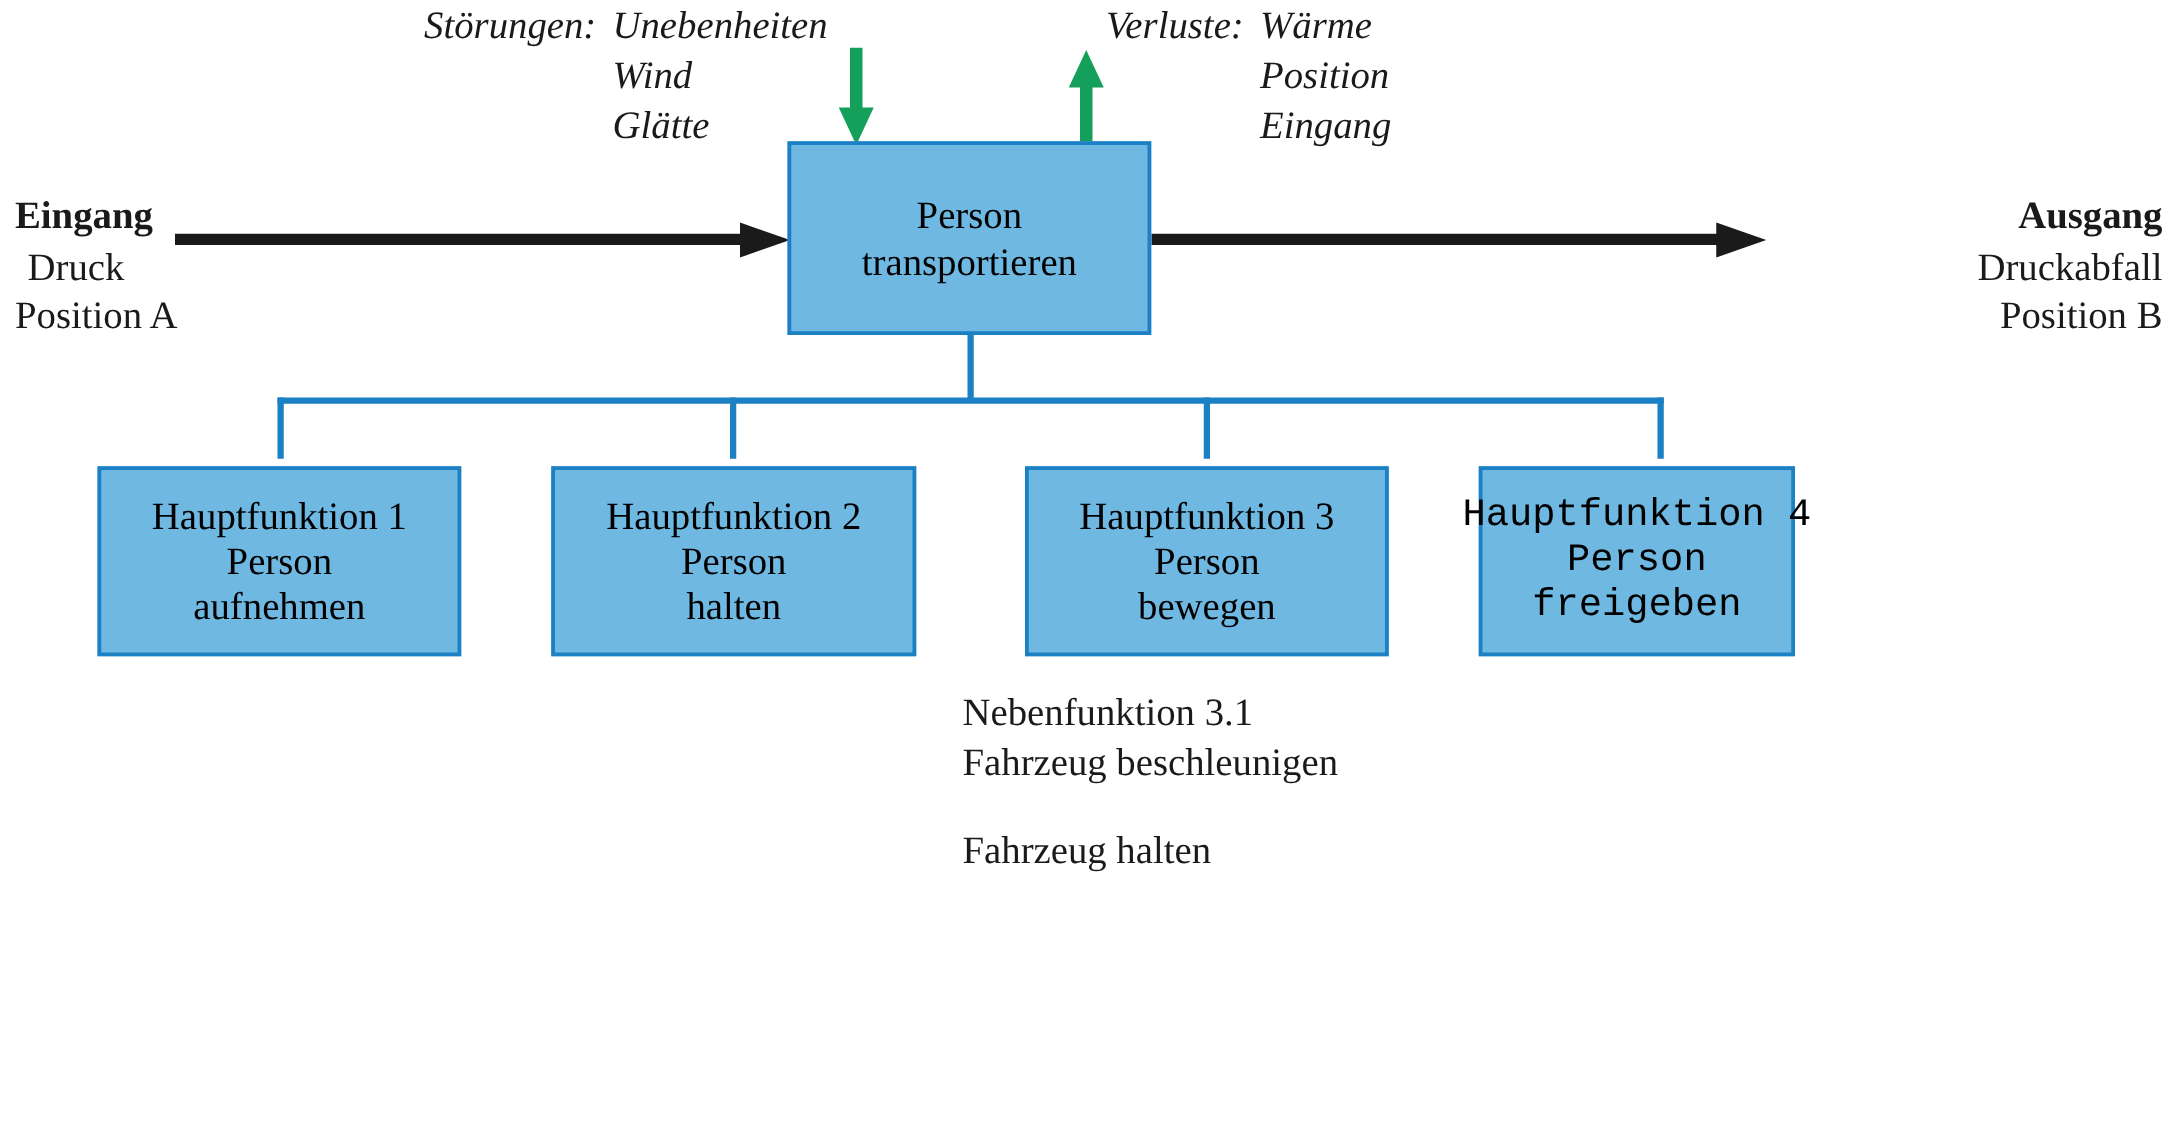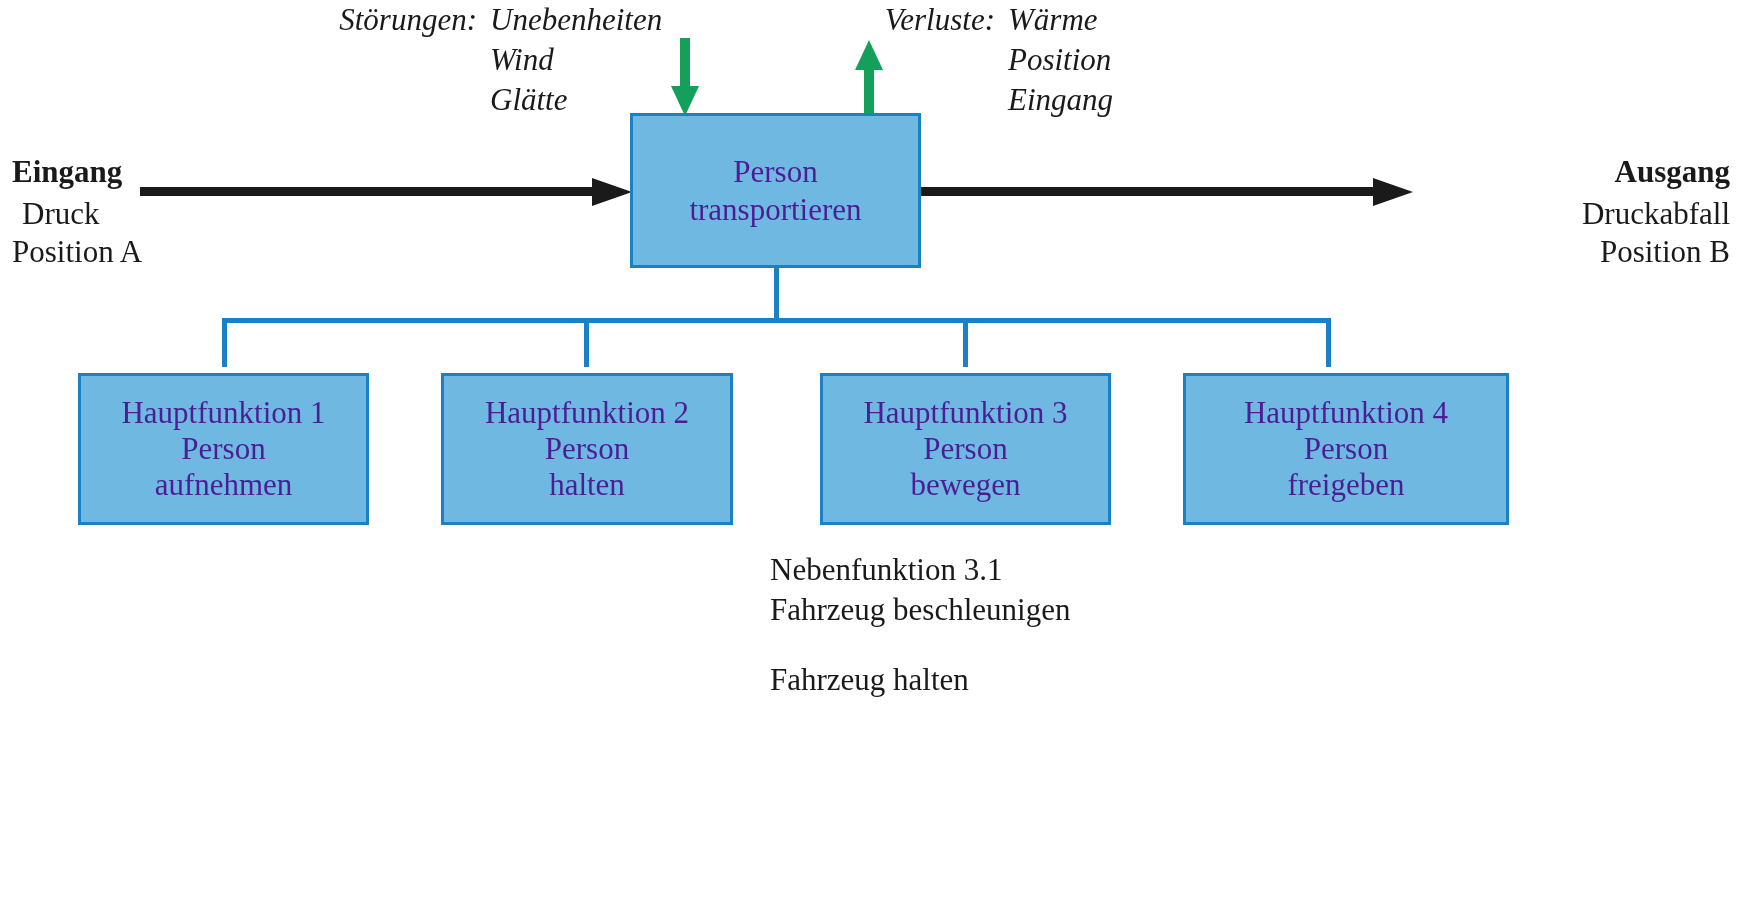--- a/index.html
+++ b/index.html
@@ -53,35 +53,35 @@
     position: absolute;
     background: #6FB8E2;
     border: 3px solid #1B80C4;
     box-sizing: border-box;
     display: flex;
     flex-direction: column;
     align-items: center;
     justify-content: center;
     font-size: 31px;
     line-height: 36px;
-    color: #4c1d95;
+    color: #000000;
   }
   .fbox span { display: block; text-align: center; white-space: nowrap; }
 
   .main-box {
     left: 630px; top: 113px;
     width: 291px; height: 155px;
     line-height: 38px;
   }
 
   .hf-box { top: 373px; height: 152px; }
   .hf1 { left: 78px;   width: 291px; }
   .hf2 { left: 441px;  width: 292px; }
   .hf3 { left: 820px;  width: 291px; }
-  .hf4 { left: 1183px; width: 326px; }
+  .hf4 { left: 1183px; width: 253px; font-family: Liberation Mono, monospace; }
 
   
   .conn {
     position: absolute;
     background: #1B80C4;
   }
   .conn-v { width: 5px; }
   .conn-h { height: 5px; }
 
   

